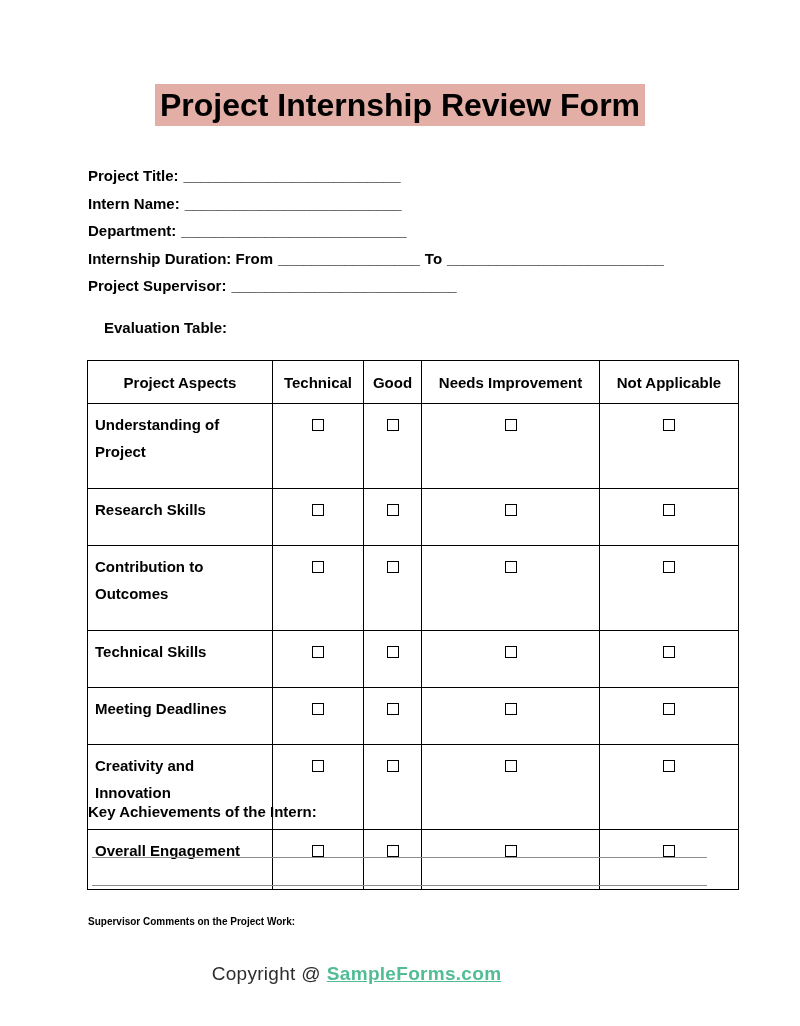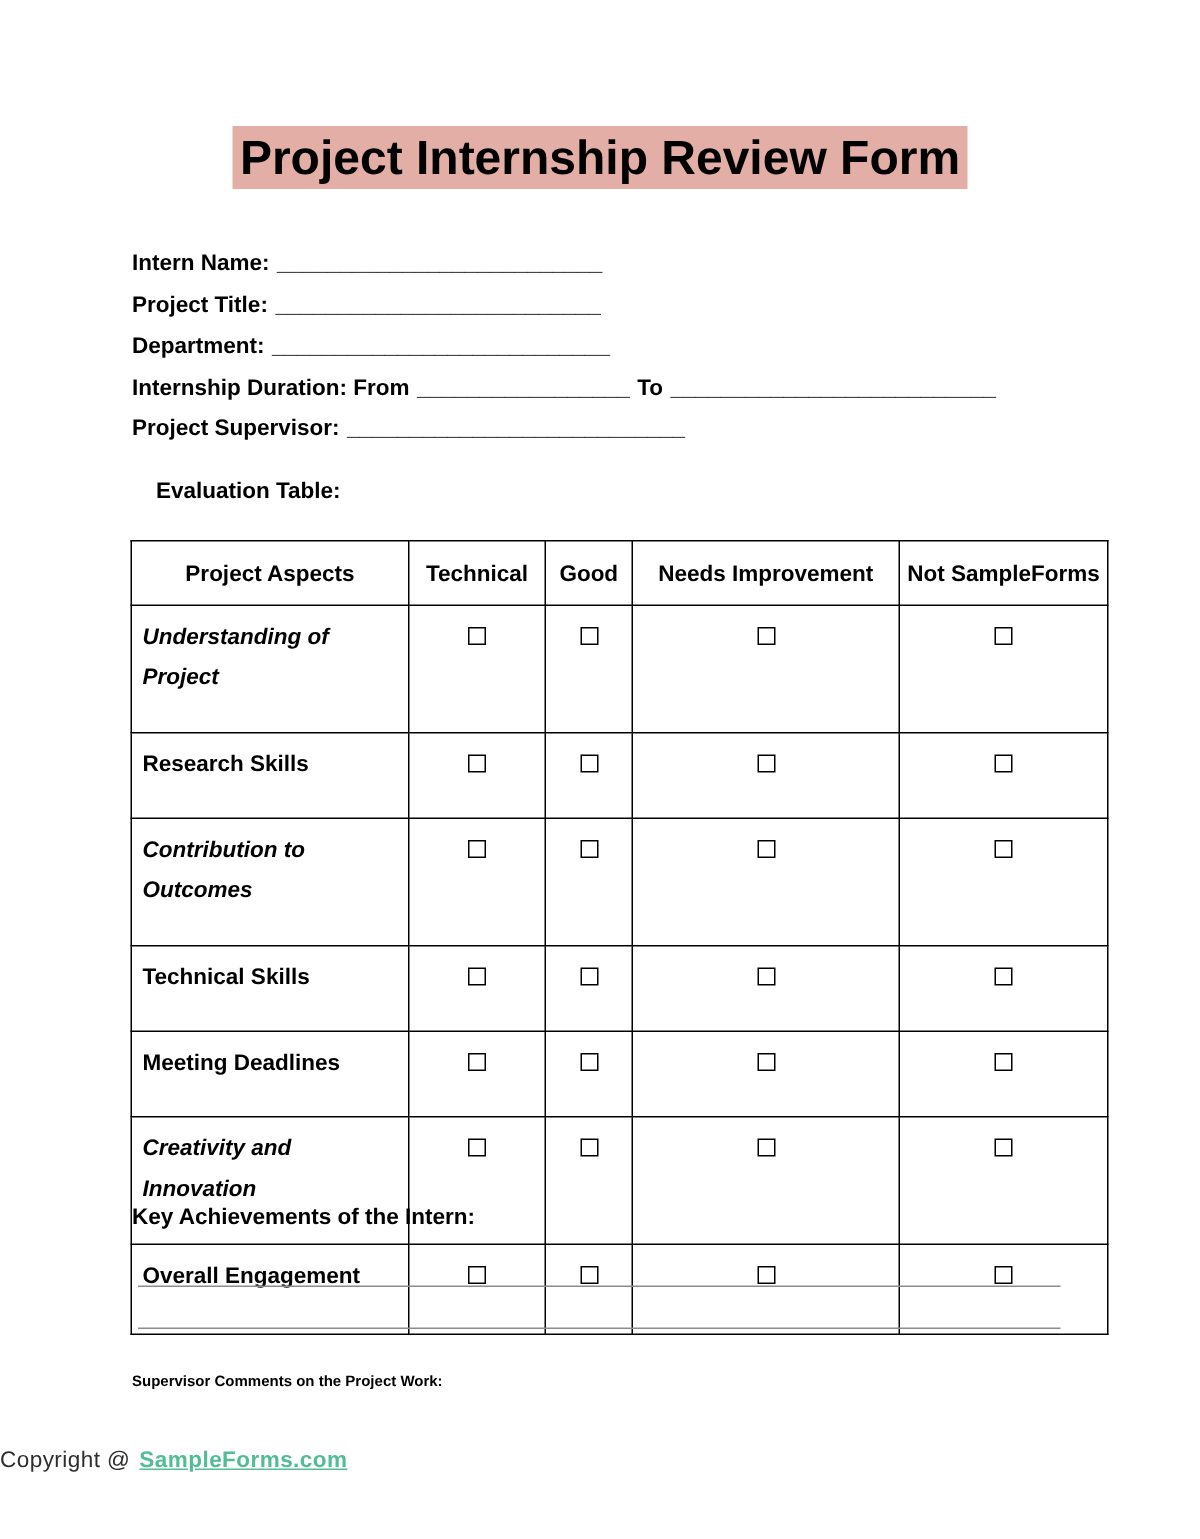--- a/index.html
+++ b/index.html
@@ -33,58 +33,58 @@
   table.eval th{
     font-size:15px;font-weight:bold;height:42px;
     text-align:center;vertical-align:middle;padding:0 2px;
   }
   td.aspect{
     font-size:15px;font-weight:bold;text-align:left;vertical-align:top;
     padding:7px 18px 0 7px;line-height:27px;
   }
   td.cbc{text-align:center;vertical-align:top;padding-top:13px;}
   tr.rh-s td{height:42px;}
-  tr.rh-t td{height:70px;font-style:italic;}
+  tr.rh-t td{height:70px;}
   tr.rh-l td{height:45px;}
   .cb{
     display:inline-block;width:10px;height:10px;
     border:1.8px solid #000;background:#fff;
   }
 
   
   .key-label{position:absolute;left:88px;top:803px;font-size:15px;font-weight:bold;}
   .wline{position:absolute;left:92px;width:615px;height:0;border-top:1.4px solid #8c8c8c;}
   .wline.l1{top:857px;}
   .wline.l2{top:885px;}
   .sup-label{position:absolute;left:88px;top:916px;font-size:10px;font-weight:bold;}
 
   
   .footer{
-    position:absolute;top:962px;left:0;width:713px;text-align:left;
-    font-size:15px;line-height:23px;color:#2d2d2d;letter-spacing:0.3px;
+    position:absolute;top:962px;left:0;width:713px;text-align:center;
+    font-size:19px;line-height:23px;color:#2d2d2d;letter-spacing:0.3px;
   }
   .footer .link{
     color:#52bd95;font-weight:bold;text-decoration:underline;margin-left:6px;cursor:pointer;
   }
 </style>
 </head>
 <body>
 
 <div class="page">
 
   <div class="title-row">
     <span class="title-hl">Project Internship Review Form</span>
   </div>
 
   <div class="fields">
     <div class="field-line">
-      <span class="field-label">Intern Name:</span><span class="blank">__________________________</span>
+      <span class="field-label">Project Title:</span><span class="blank">__________________________</span>
     </div>
     <div class="field-line">
-      <span class="field-label">Project Title:</span><span class="blank">__________________________</span>
+      <span class="field-label">Intern Name:</span><span class="blank">__________________________</span>
     </div>
     <div class="field-line">
       <span class="field-label">Department:</span><span class="blank">___________________________</span>
     </div>
     <div class="field-line">
       <span class="field-label">Internship Duration: From</span><span class="blank">_________________</span><span class="mid-label">To</span><span class="blank">__________________________</span>
     </div>
     <div class="field-line">
       <span class="field-label">Project Supervisor:</span><span class="blank">___________________________</span>
     </div>
@@ -99,21 +99,21 @@
         <col style="width:58px">
         <col style="width:178px">
         <col style="width:139px">
     </colgroup>
     <tbody>
         <tr>
       <th>Project Aspects</th>
       <th>Technical</th>
       <th>Good</th>
       <th>Needs Improvement</th>
-      <th>Not SampleForms</th>
+      <th>Not Applicable</th>
     </tr>
     <tr class="rh-t">
       <td class="aspect">Understanding of Project</td>
       <td class="cbc"><span class="cb"></span></td>
       <td class="cbc"><span class="cb"></span></td>
       <td class="cbc"><span class="cb"></span></td>
       <td class="cbc"><span class="cb"></span></td>
     </tr>
     <tr class="rh-s">
       <td class="aspect">Research Skills</td>

